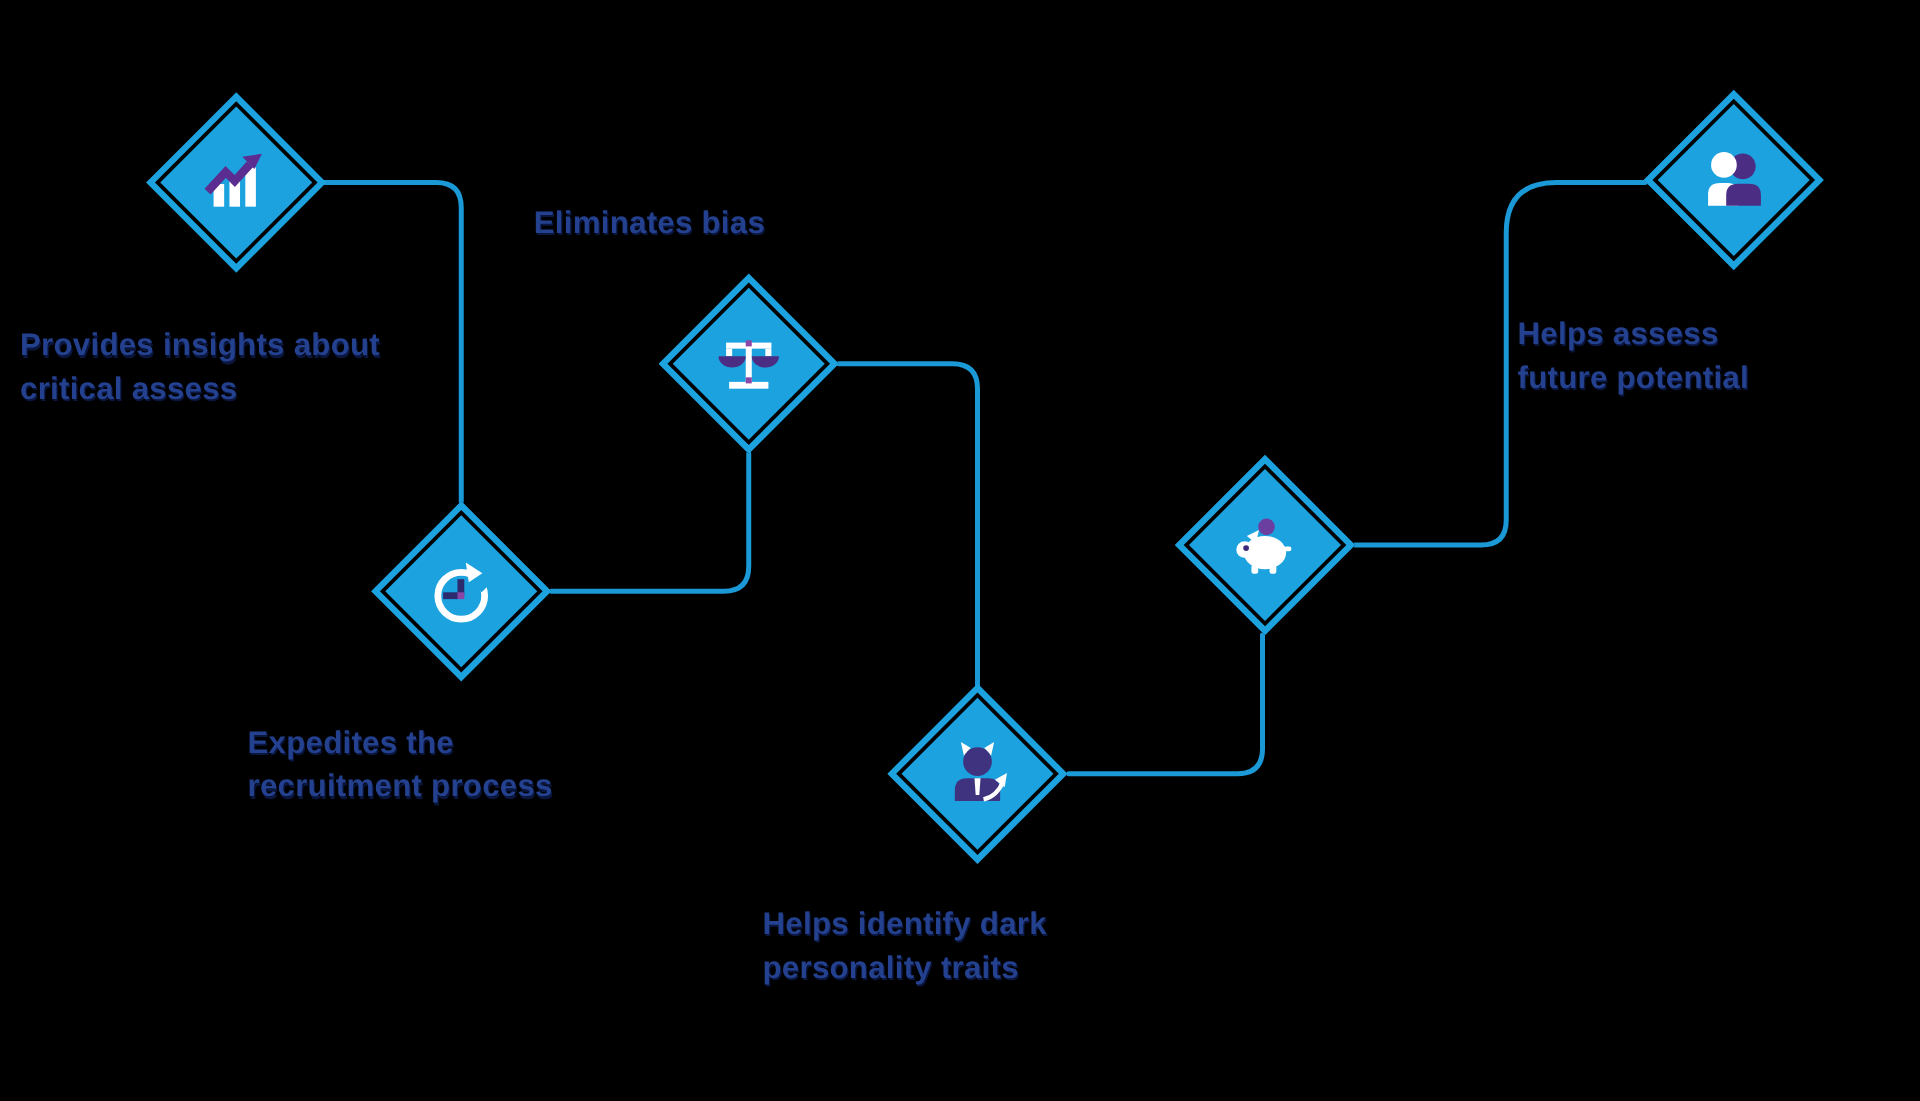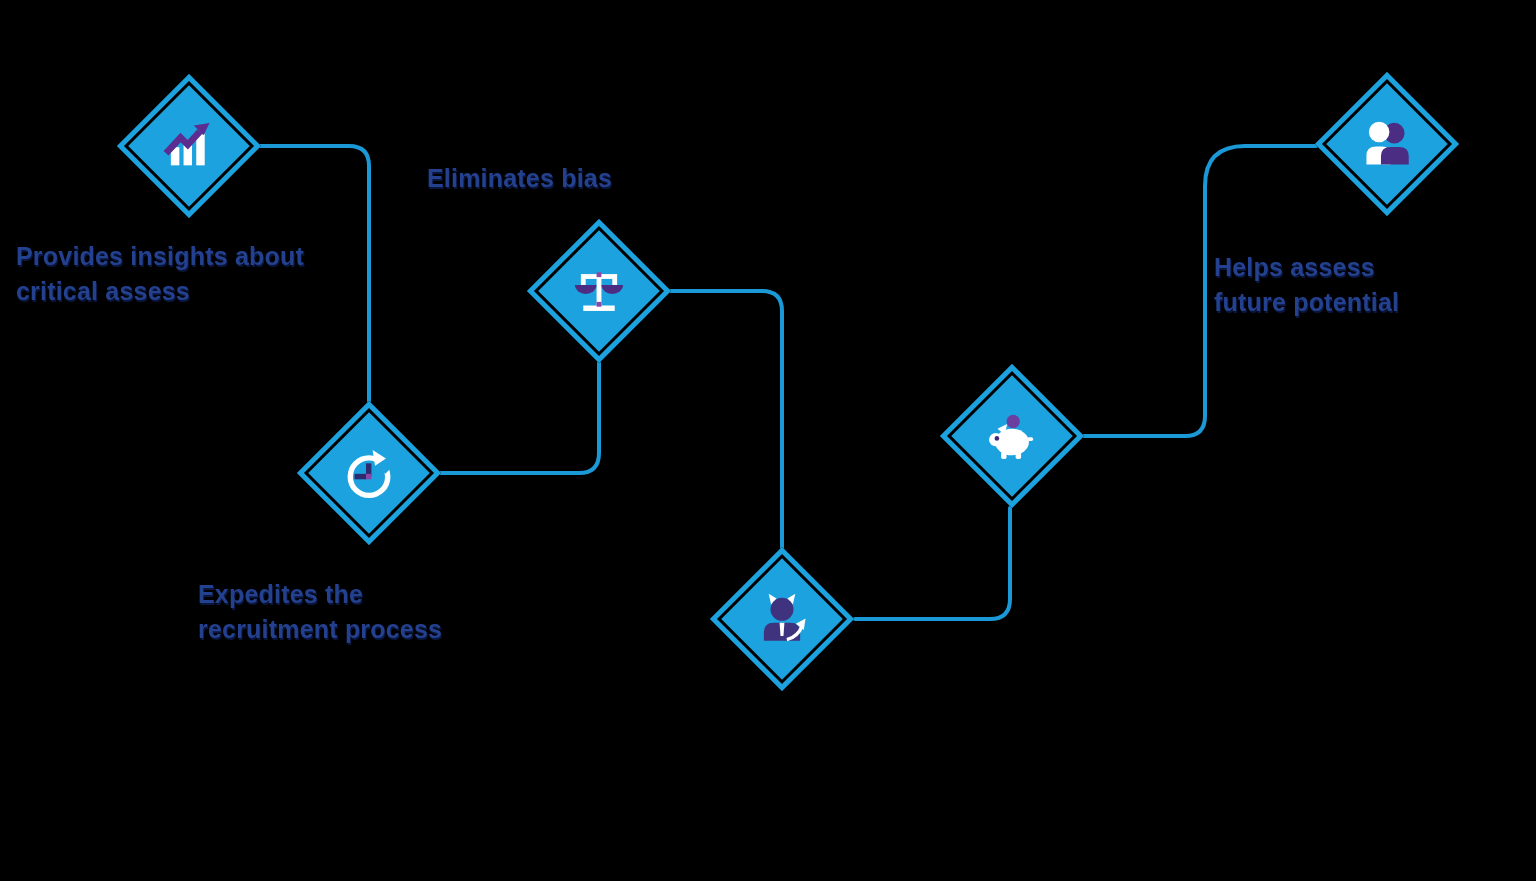--- a/index.html
+++ b/index.html
@@ -123,34 +123,38 @@
     <div class="icon-holder">
       <svg viewBox="0 0 48 48">
         <circle cx="30" cy="15" r="8.5" fill="#4B2E83"></circle>
         <circle cx="17.5" cy="14" r="8.5" fill="#FFFFFF"></circle>
         <path d="M7,41 V33.5 Q7,26 15,26 H20 Q27,26 27,33.5 V41 Z" fill="#FFFFFF"></path>
         <path d="M19,41 V34 Q19,26.5 27,26.5 H34 Q42,26.5 42,34 V41 Z" fill="#4B2E83"></path>
       </svg>
     </div>
   </div>
 
-  <div class="label" style="left:16px;top:239px">
+  <div class="label" style="left:16px;top:259px">
     <span>Provides insights about</span><br>
     <span>critical assess</span>
   </div>
 
   <div class="label" style="left:198px;top:577px">
     <span>Expedites the</span><br>
     <span>recruitment process</span>
   </div>
 
   <div class="label" style="left:427px;top:161px">
     <span>Eliminates bias</span>
   </div>
 
+  <div class="label" style="left:610px;top:722px">
+    <span>Helps identify dark</span><br>
+    <span>personality traits</span>
+  </div>
 
 
   <div class="label" style="left:1214px;top:250px">
     <span>Helps assess</span><br>
     <span>future potential</span>
   </div>
 
 </div>
 
 </body></html>

